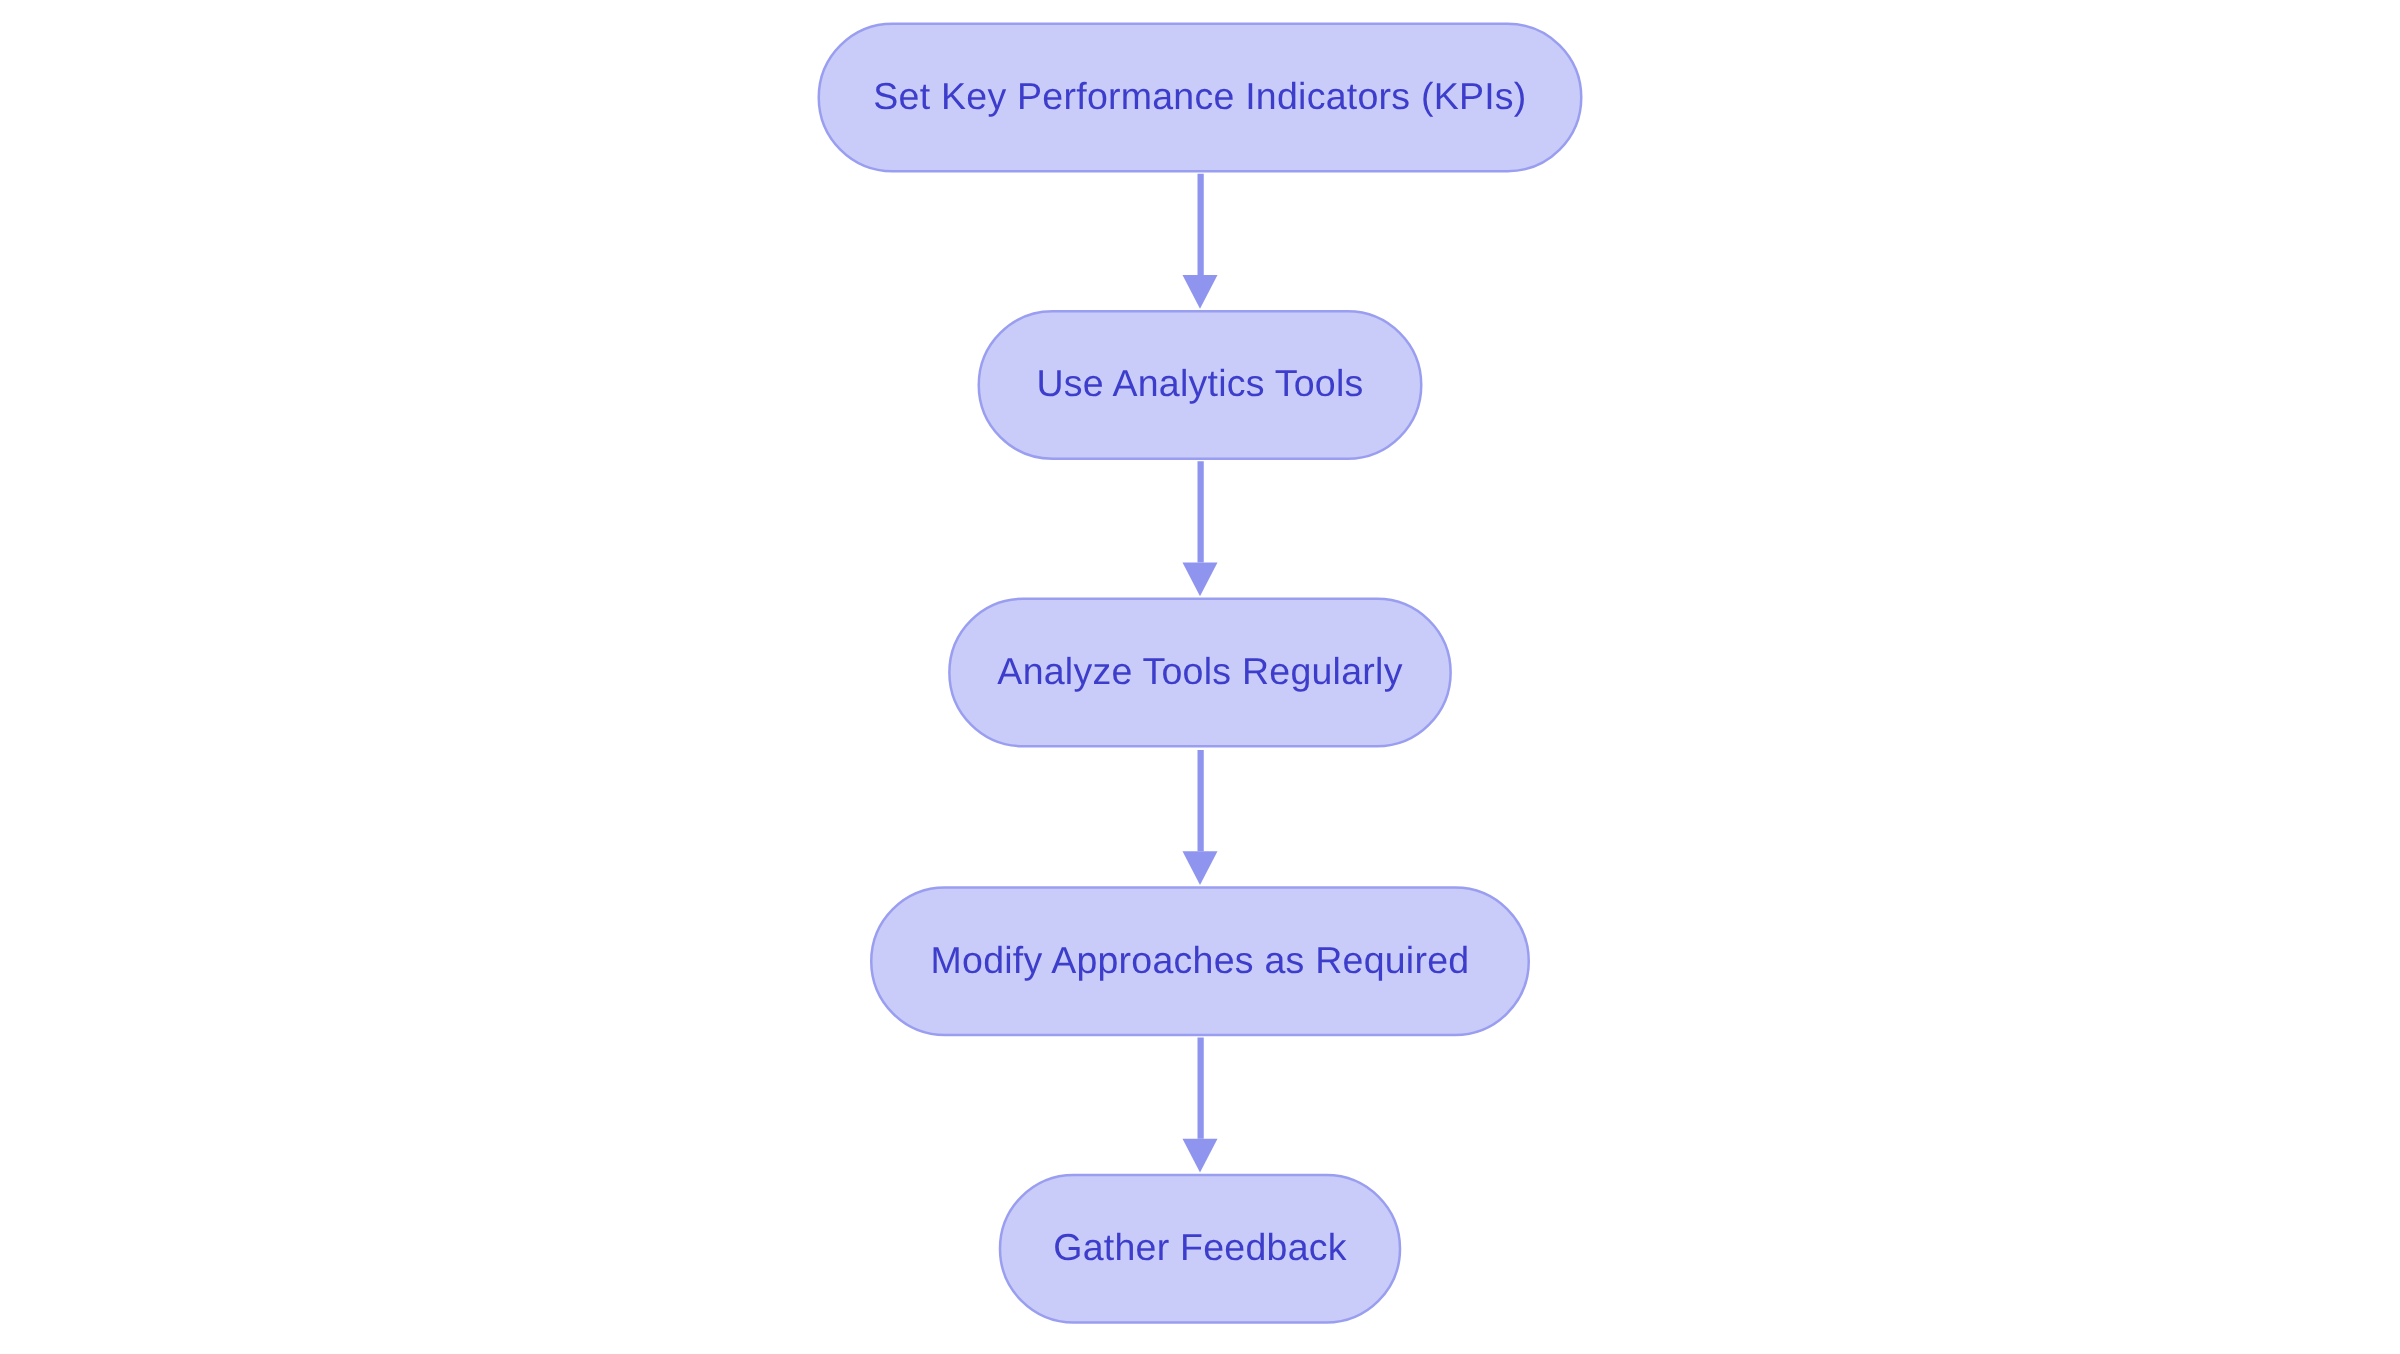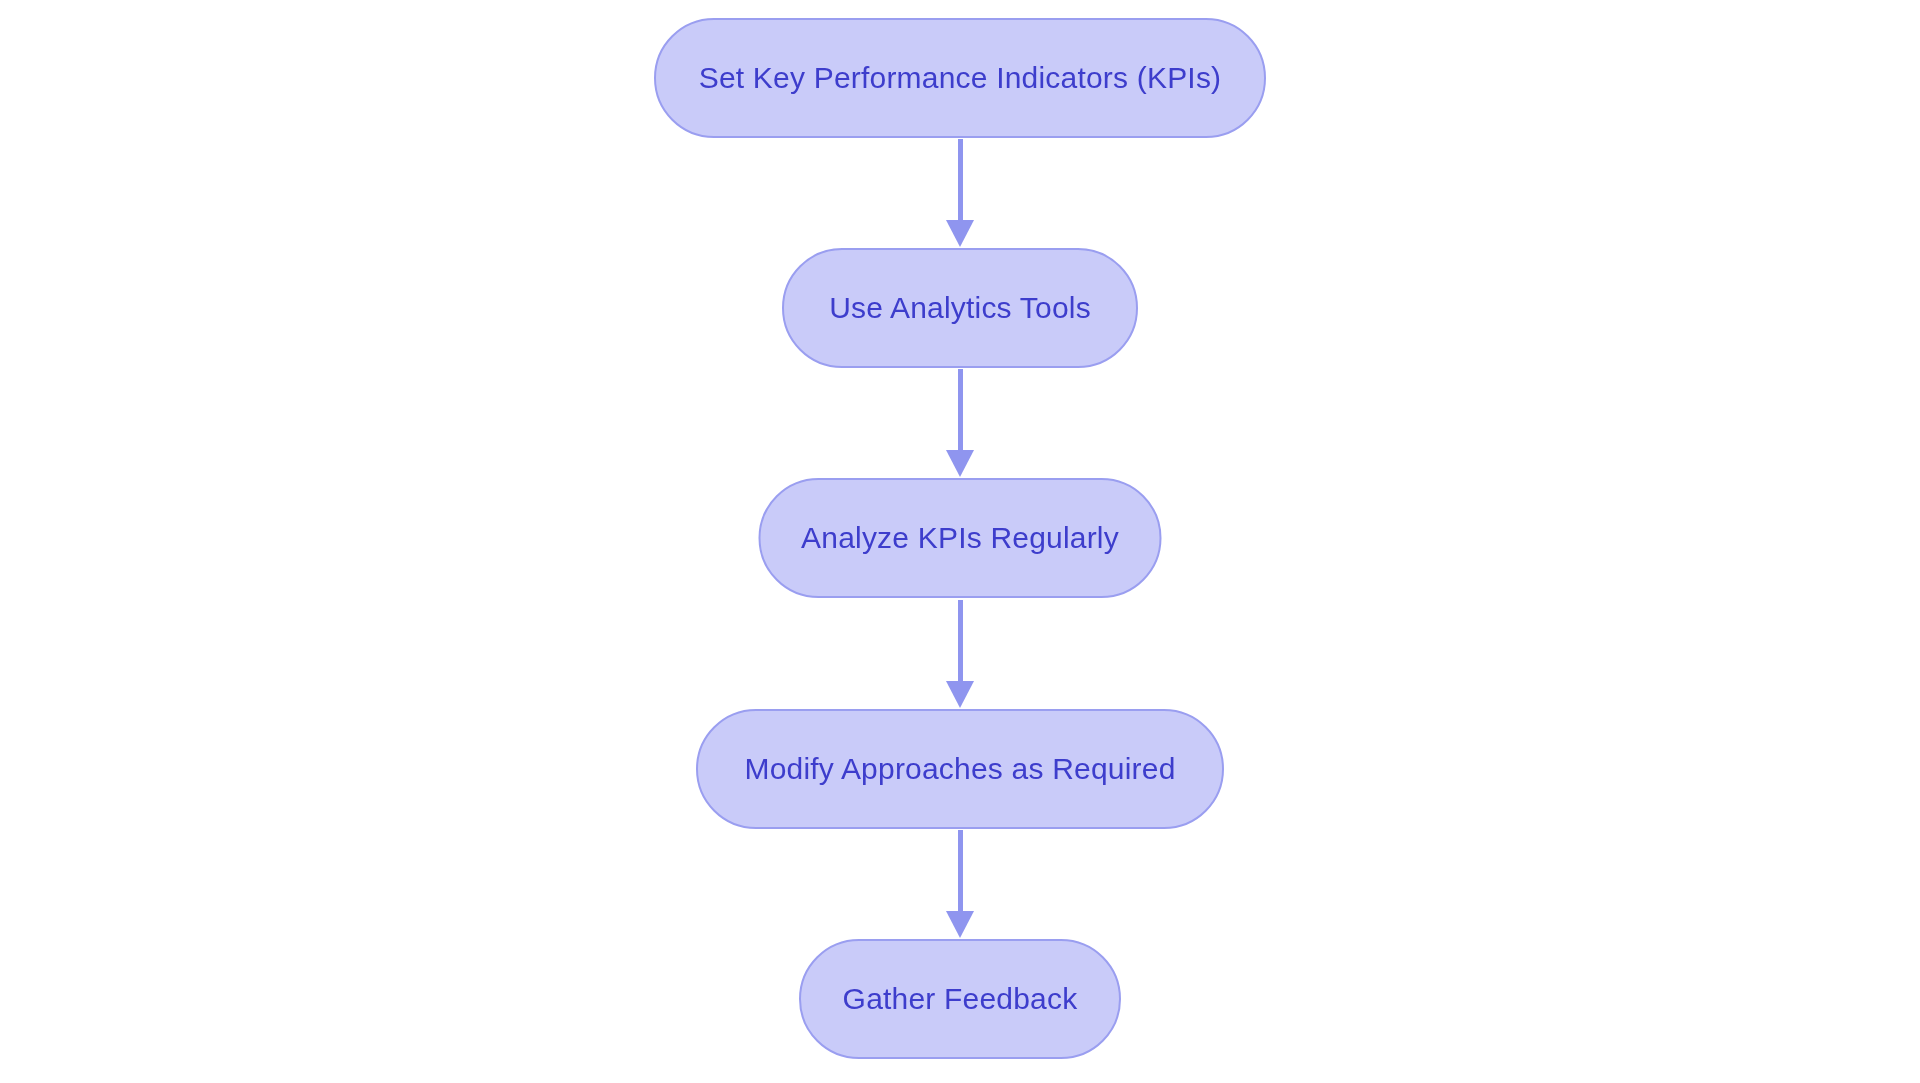--- a/index.html
+++ b/index.html
@@ -82,21 +82,21 @@
   <div class="node n2">
     <span>Use Analytics Tools</span>
   </div>
 
   <div class="arrow a2">
     <div class="arrow-line"></div>
     <div class="arrow-head"></div>
   </div>
 
   <div class="node n3">
-    <span>Analyze KPIs Regularly</span>
+    <span>Analyze Tools Regularly</span>
   </div>
 
   <div class="arrow a3">
     <div class="arrow-line"></div>
     <div class="arrow-head"></div>
   </div>
 
   <div class="node n4">
     <span>Modify Approaches as Required</span>
   </div>

